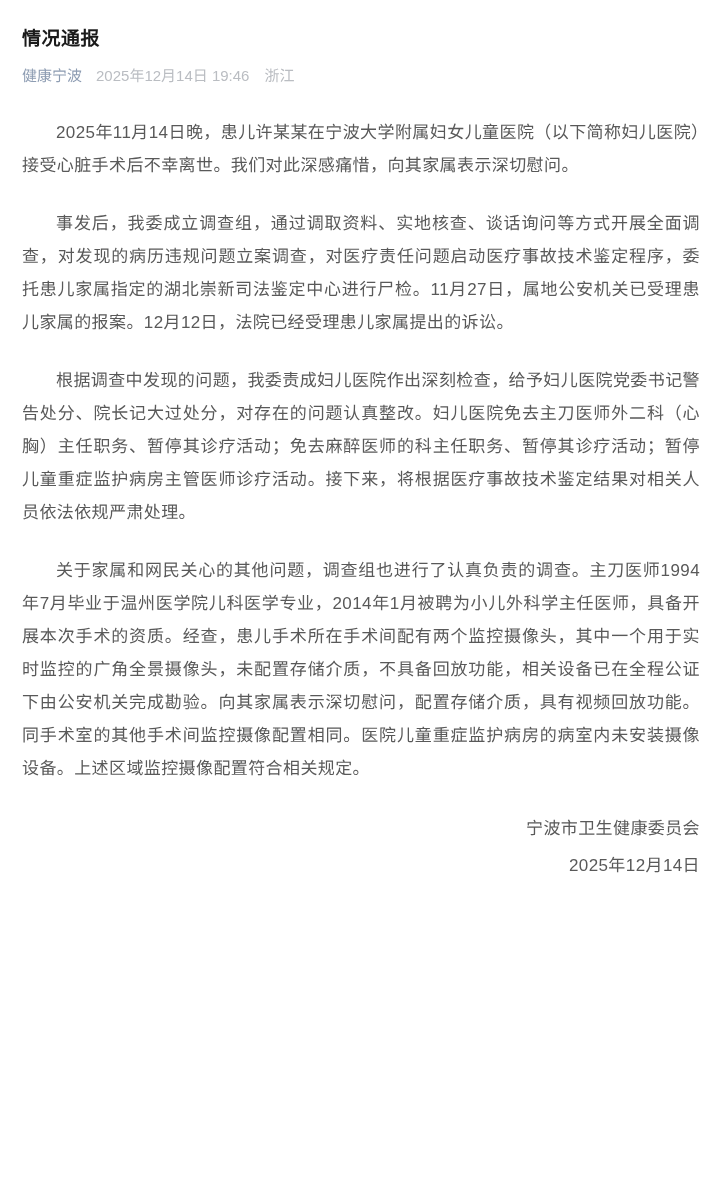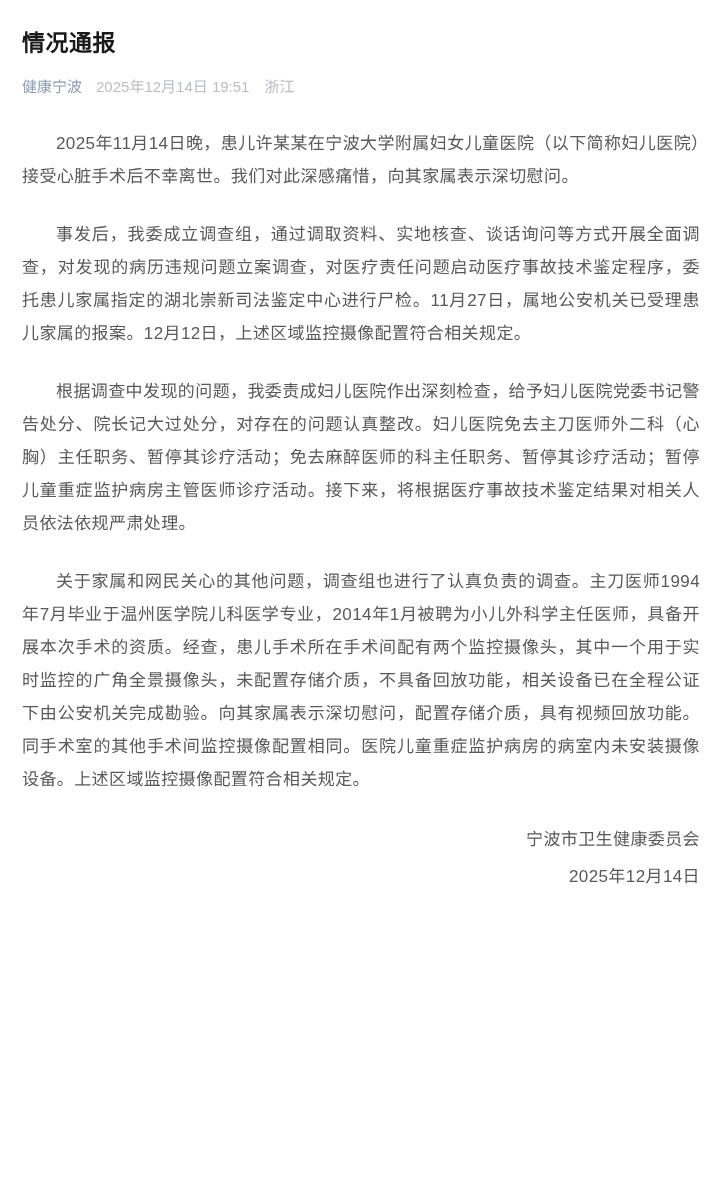--- a/index.html
+++ b/index.html
@@ -8,21 +8,21 @@
     background: #ffffff;
   }
   body {
     width: 722px;
     min-height: 1198px;
     box-sizing: border-box;
     padding: 12px 22px 20px 22px;
     font-family: "Liberation Sans", "DejaVu Sans", sans-serif;
   }
   .title {
-    font-size: 23px;
+    font-size: 19px;
     font-weight: 700;
     color: #1a1a1a;
     line-height: 1.45;
     letter-spacing: 0.5px;
   }
   .byline {
     margin-top: 1px;
     font-size: 15px;
     line-height: 22px;
     color: #babdc2;
@@ -60,27 +60,27 @@
 </style>
 </head>
 <body>
 
 <div>
 
   <h1 class="title">情况通报</h1>
 
   <div class="byline">
     <span class="account">健康宁波</span>
-    <span class="datetime">2025年12月14日 19:51</span>
+    <span class="datetime">2025年12月14日 19:46</span>
     <span class="location">浙江</span>
   </div>
 
   <div class="content">
     <p class="para">2025年11月14日晚，患儿许某某在宁波大学附属妇女儿童医院（以下简称妇儿医院）接受心脏手术后不幸离世。我们对此深感痛惜，向其家属表示深切慰问。</p>
-    <p class="para">事发后，我委成立调查组，通过调取资料、实地核查、谈话询问等方式开展全面调查，对发现的病历违规问题立案调查，对医疗责任问题启动医疗事故技术鉴定程序，委托患儿家属指定的湖北崇新司法鉴定中心进行尸检。11月27日，属地公安机关已受理患儿家属的报案。12月12日，上述区域监控摄像配置符合相关规定。</p>
+    <p class="para">事发后，我委成立调查组，通过调取资料、实地核查、谈话询问等方式开展全面调查，对发现的病历违规问题立案调查，对医疗责任问题启动医疗事故技术鉴定程序，委托患儿家属指定的湖北崇新司法鉴定中心进行尸检。11月27日，属地公安机关已受理患儿家属的报案。12月12日，法院已经受理患儿家属提出的诉讼。</p>
     <p class="para">根据调查中发现的问题，我委责成妇儿医院作出深刻检查，给予妇儿医院党委书记警告处分、院长记大过处分，对存在的问题认真整改。妇儿医院免去主刀医师外二科（心胸）主任职务、暂停其诊疗活动；免去麻醉医师的科主任职务、暂停其诊疗活动；暂停儿童重症监护病房主管医师诊疗活动。接下来，将根据医疗事故技术鉴定结果对相关人员依法依规严肃处理。</p>
     <p class="para">关于家属和网民关心的其他问题，调查组也进行了认真负责的调查。主刀医师1994年7月毕业于温州医学院儿科医学专业，2014年1月被聘为小儿外科学主任医师，具备开展本次手术的资质。经查，患儿手术所在手术间配有两个监控摄像头，其中一个用于实时监控的广角全景摄像头，未配置存储介质，不具备回放功能，相关设备已在全程公证下由公安机关完成勘验。向其家属表示深切慰问，配置存储介质，具有视频回放功能。同手术室的其他手术间监控摄像配置相同。医院儿童重症监护病房的病室内未安装摄像设备。上述区域监控摄像配置符合相关规定。</p>
 
     <div class="signature">
       <div>宁波市卫生健康委员会</div>
       <div>2025年12月14日</div>
     </div>
   </div>
 
 </div>

